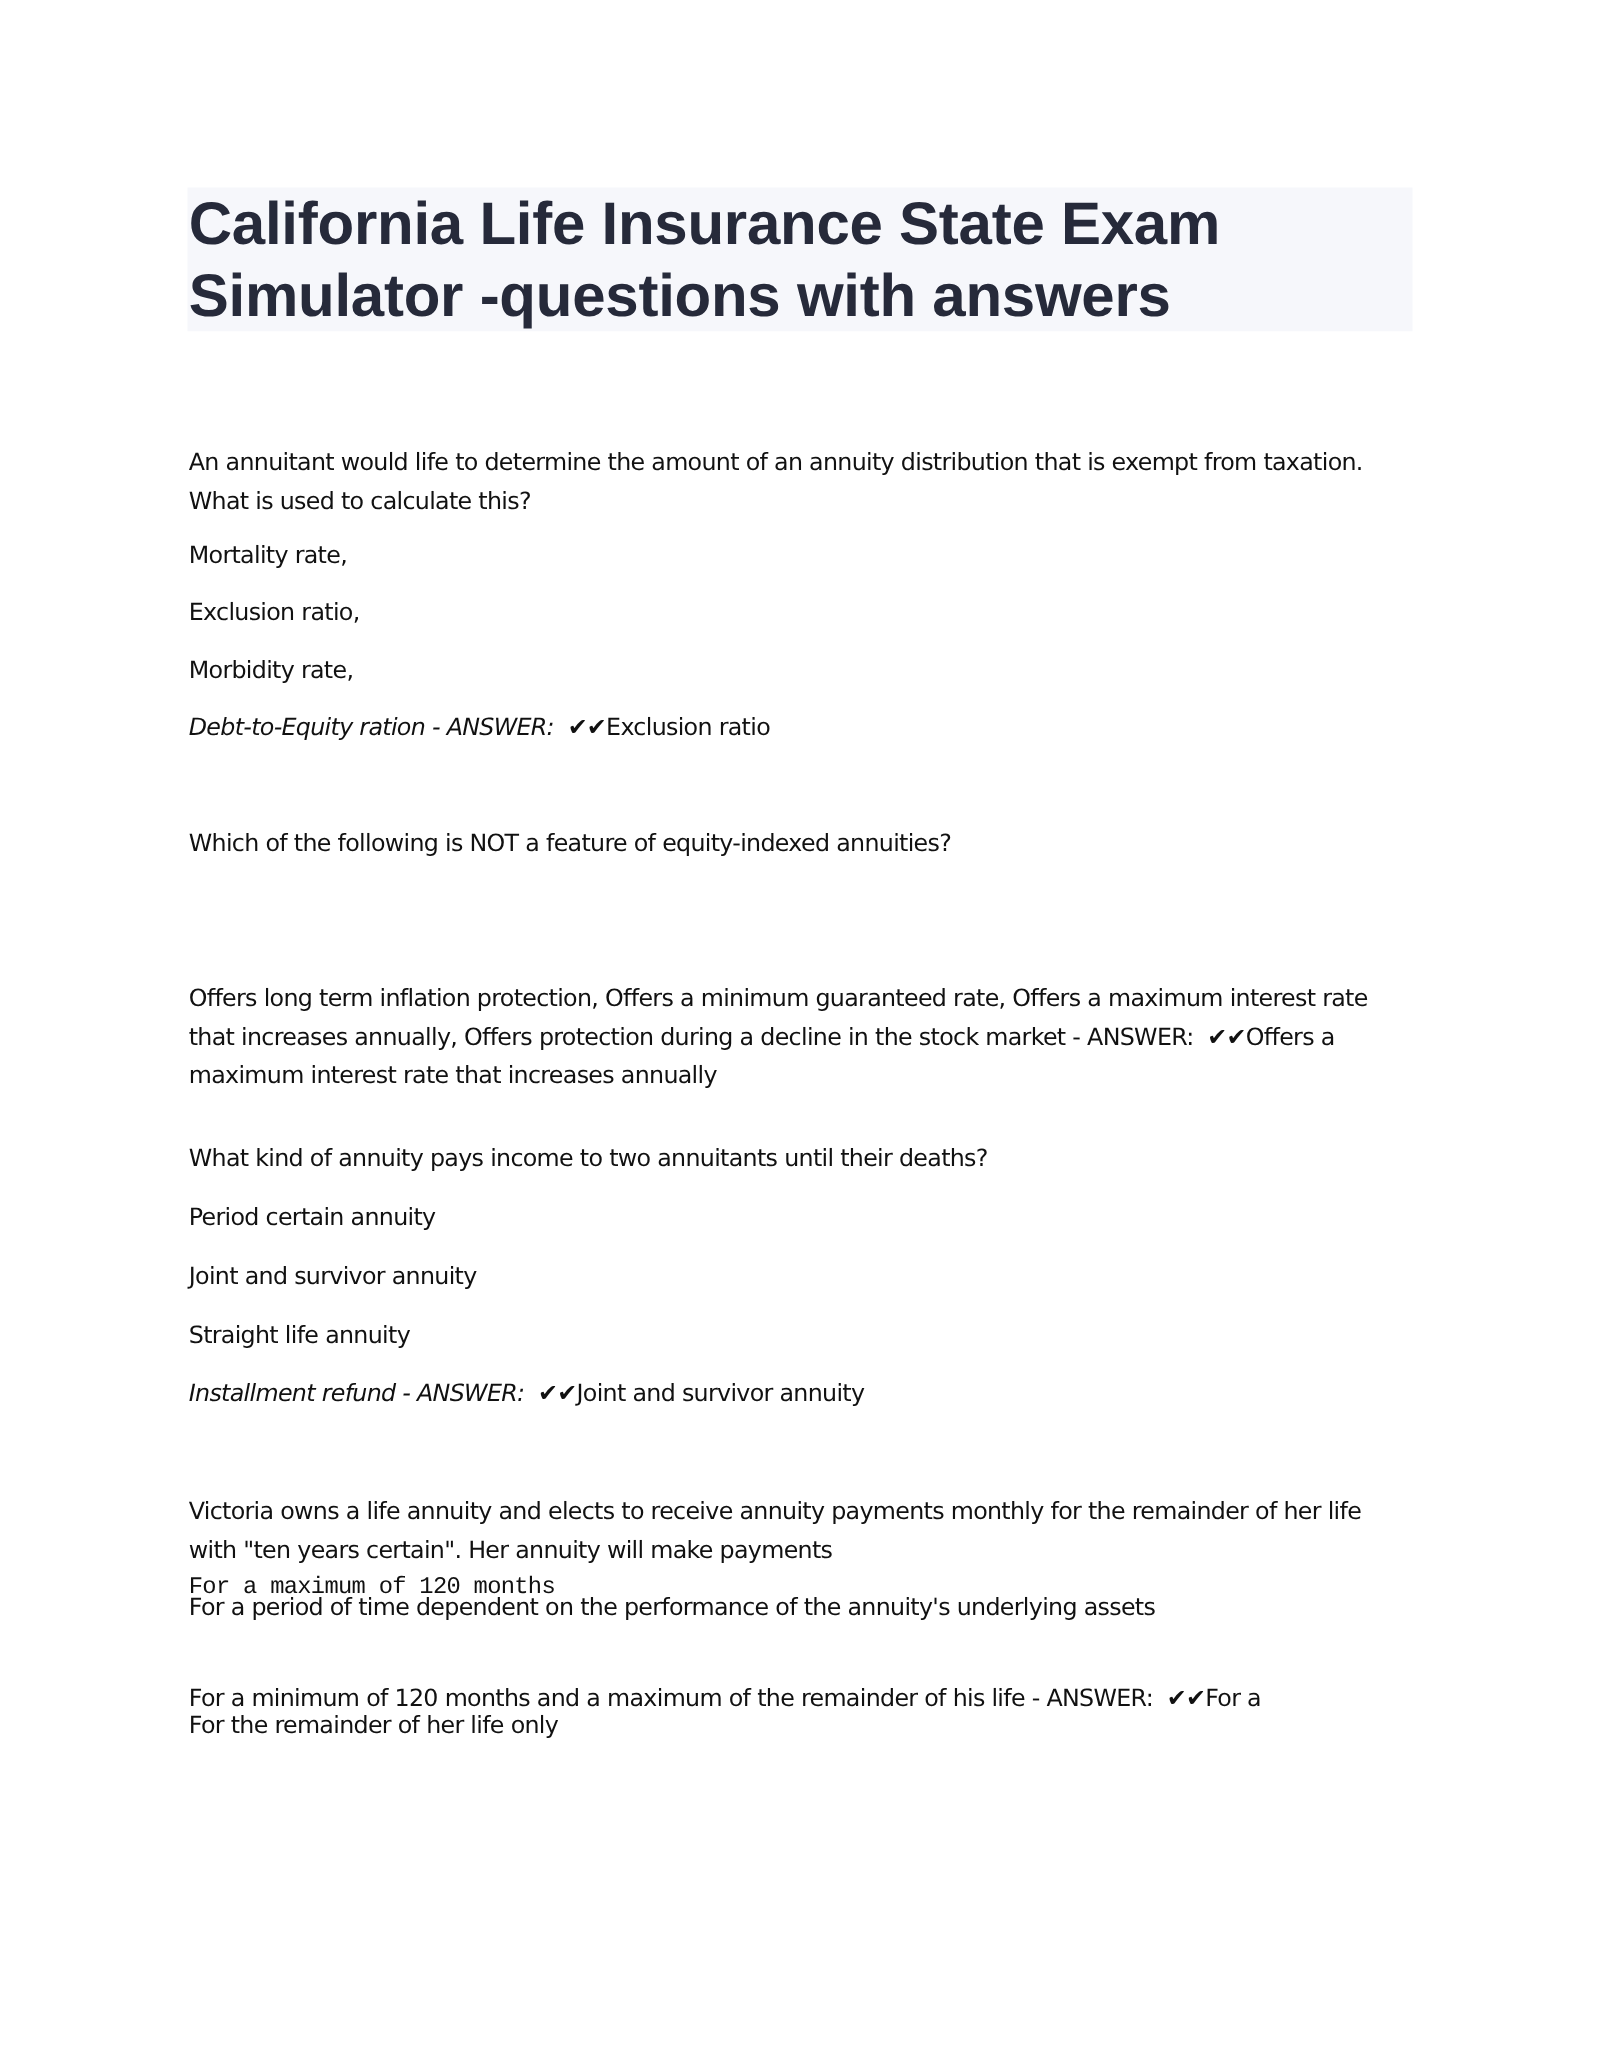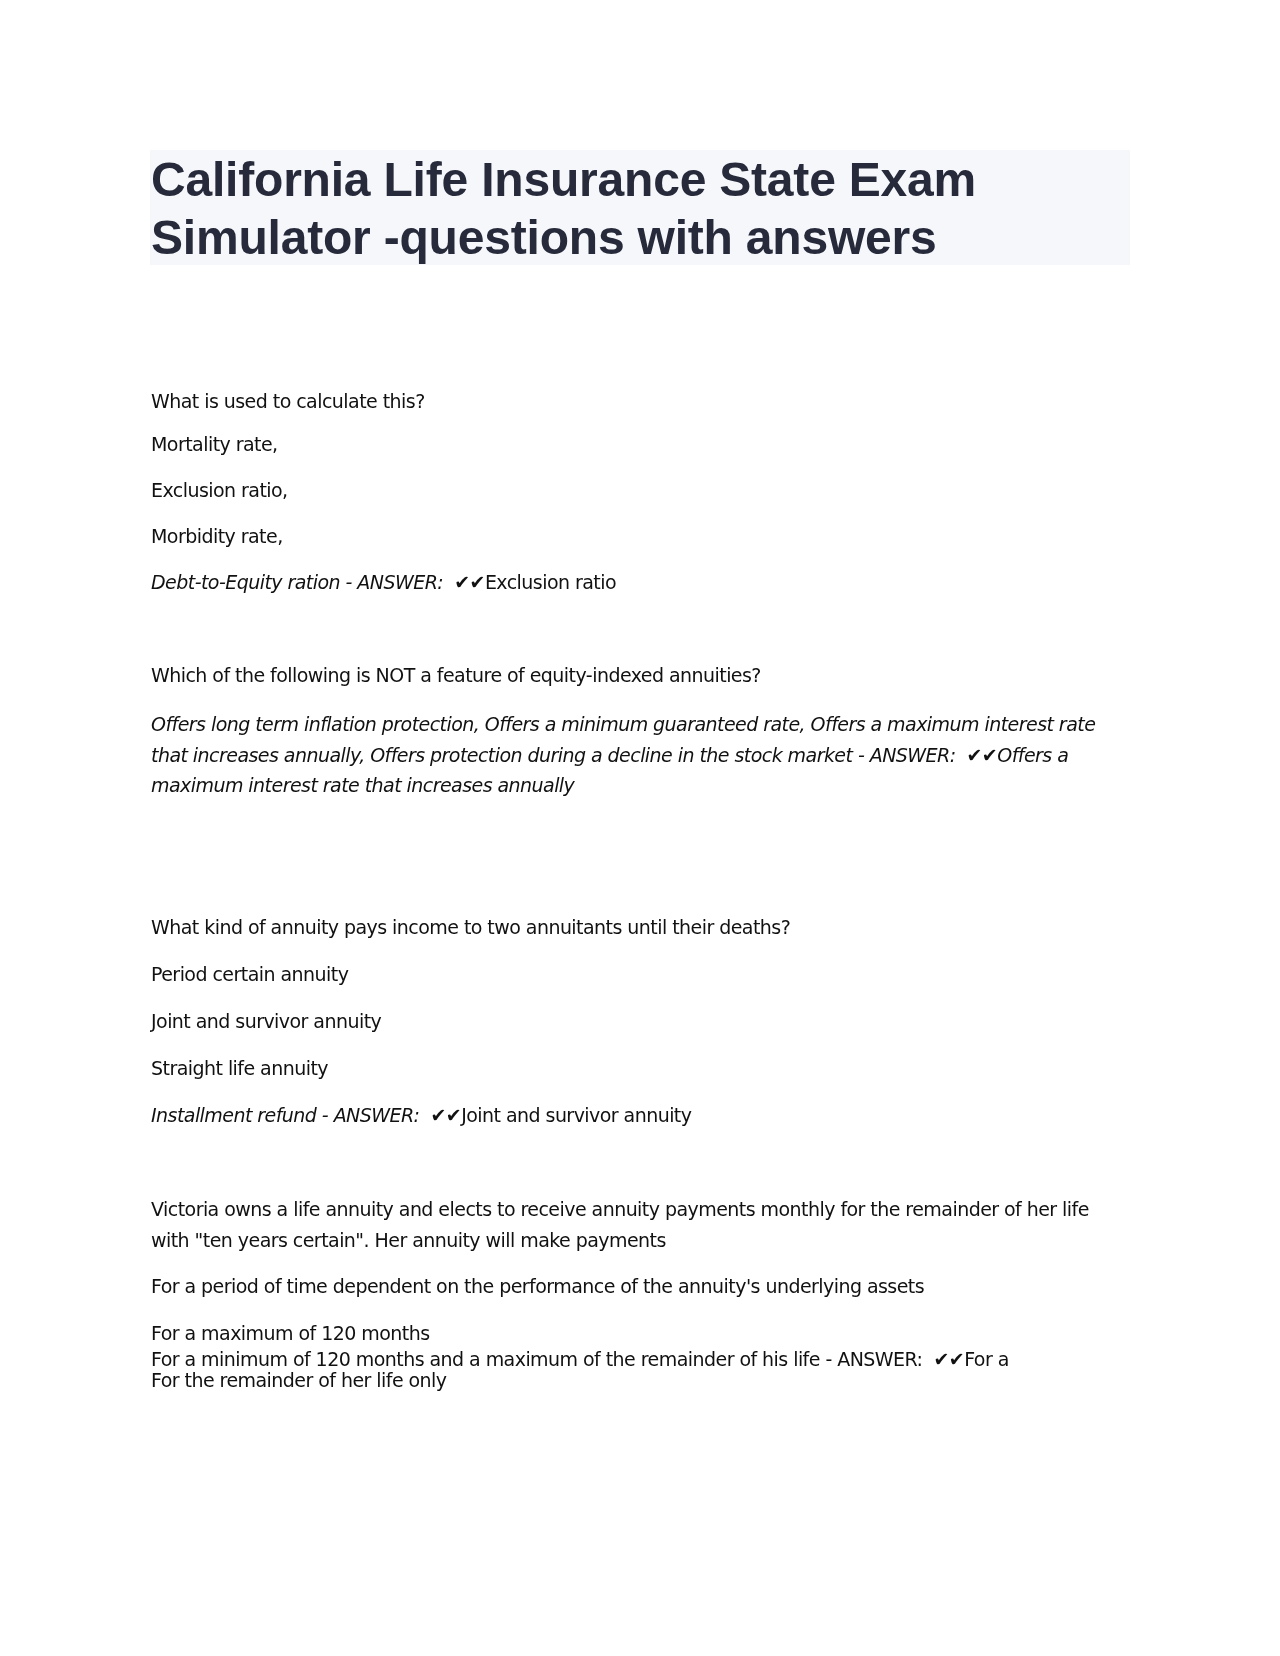--- a/index.html
+++ b/index.html
@@ -72,50 +72,50 @@
   <div class="title-block">
     <h1 class="title">
       <span>California Life Insurance State Exam</span><br>
       <span>Simulator -questions with answers</span>
     </h1>
   </div>
 
   <div class="content">
 
     <p class="para" style="top:355px;">
-      <br>
+      <span>An annuitant would life to determine the amount of an annuity distribution that is exempt from taxation.</span><br>
       <span>What is used to calculate this?</span>
     </p>
     <p class="para" style="top:429px;">Mortality rate,</p>
     <p class="para" style="top:475px;text-align:center;">Exclusion ratio,</p>
     <p class="para" style="top:521px;">Morbidity rate,</p>
     <p class="para" style="top:567px;">
       <span style="white-space:pre;font-style:italic;">Debt-to-Equity ration - ANSWER:  </span><span class="check">✔✔</span><span>Exclusion ratio</span>
     </p>
 
     <p class="para" style="top:660px;">Which of the following is NOT a feature of equity-indexed annuities?</p>
-    <p class="para" style="top:709px;font-style:italic;">
+    <p class="para" style="top:784px;">
       <span>Offers long term inflation protection, Offers a minimum guaranteed rate, Offers a maximum interest rate</span><br>
       <span style="white-space:pre;">that increases annually, Offers protection during a decline in the stock market - ANSWER:  </span><span class="check">✔✔</span><span>Offers a</span><br>
       <span>maximum interest rate that increases annually</span>
     </p>
 
     <p class="para" style="top:912px;">What kind of annuity pays income to two annuitants until their deaths?</p>
     <p class="para" style="top:959px;">Period certain annuity</p>
     <p class="para" style="top:1006px;">Joint and survivor annuity</p>
     <p class="para" style="top:1053px;">Straight life annuity</p>
     <p class="para" style="top:1100px;">
       <span style="white-space:pre;font-style:italic;">Installment refund - ANSWER:  </span><span class="check">✔✔</span><span>Joint and survivor annuity</span>
     </p>
 
     <p class="para" style="top:1194px;">
       <span>Victoria owns a life annuity and elects to receive annuity payments monthly for the remainder of her life</span><br>
       <span>with "ten years certain". Her annuity will make payments</span>
     </p>
     <p class="para" style="top:1271px;">For a period of time dependent on the performance of the annuity's underlying assets</p>
-    <p class="para" style="top:1318px;">For a maximum of 120 months</p>
+    <p class="para" style="top:1254px;font-family:Liberation Mono, monospace;">For a maximum of 120 months</p>
     <p class="para" style="top:1365px;">For the remainder of her life only</p>
     <p class="para" style="top:1344px;">
       <span style="white-space:pre;">For a minimum of 120 months and a maximum of the remainder of his life - ANSWER:  </span><span class="check">✔✔</span><span>For a</span><br>
     </p>
 
   </div>
 </div>
 
 </body></html>

